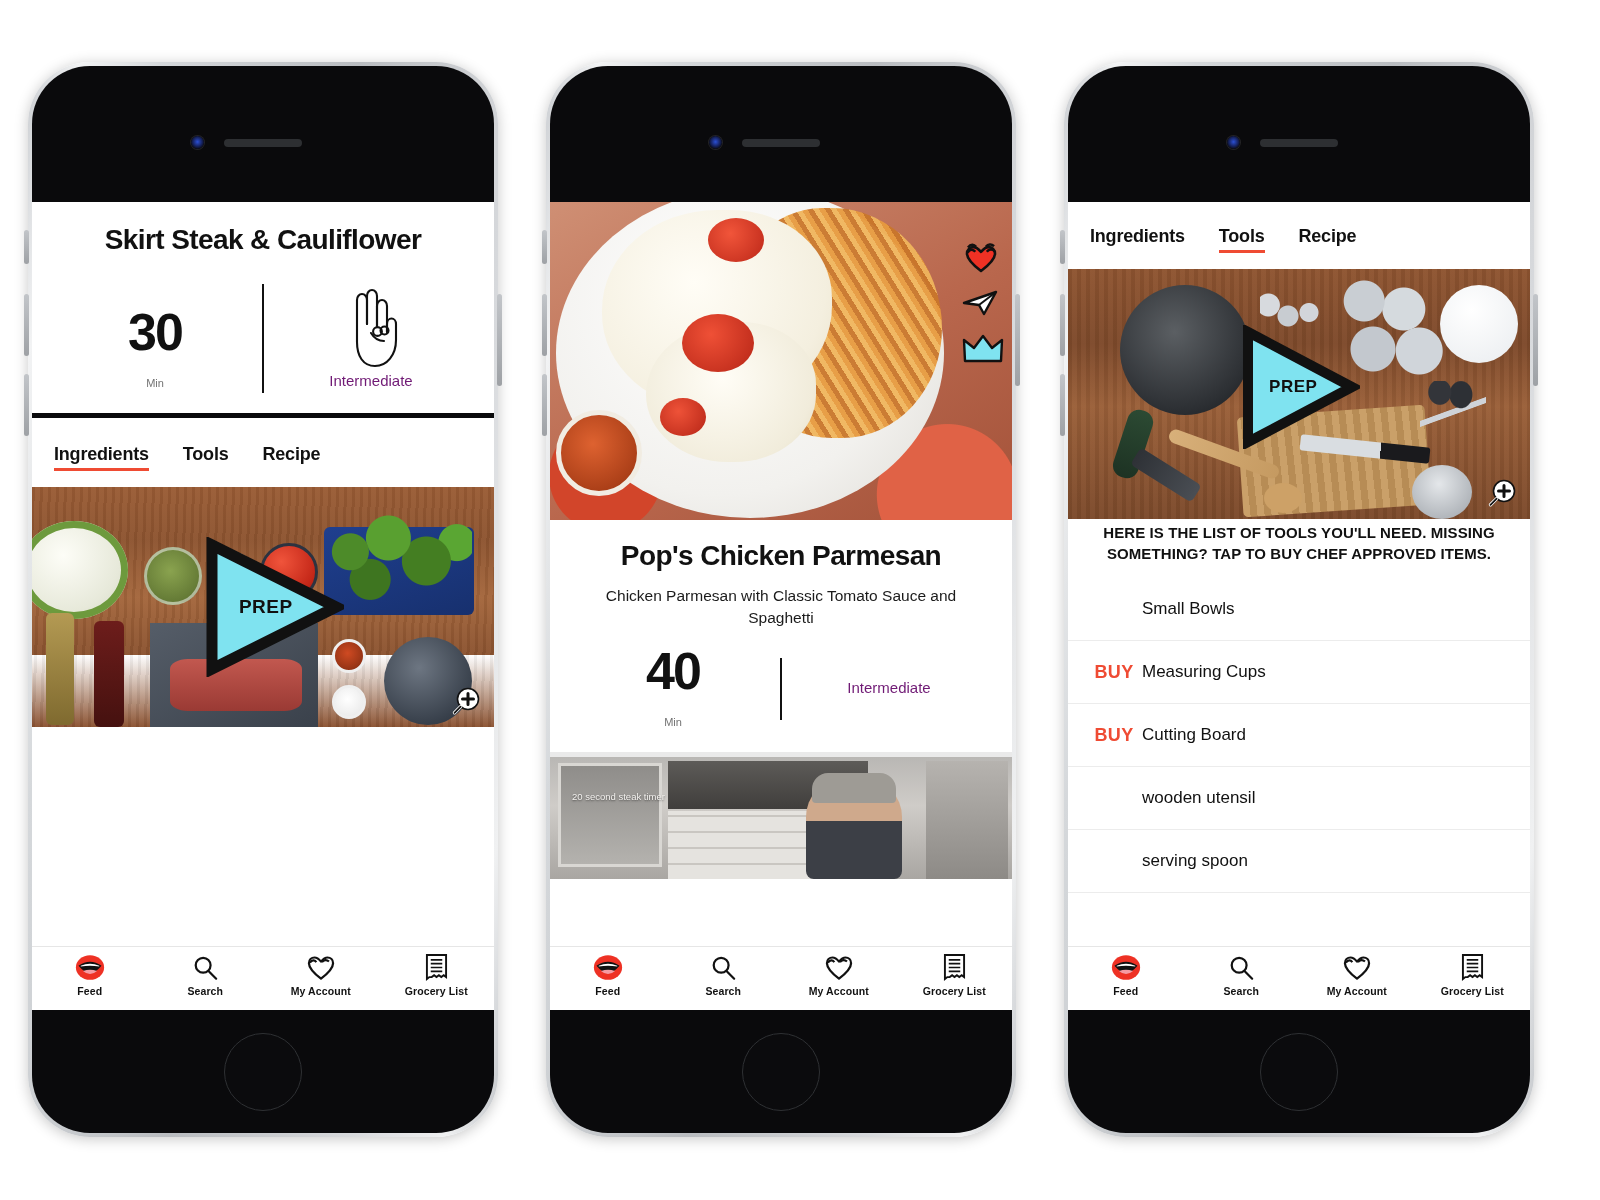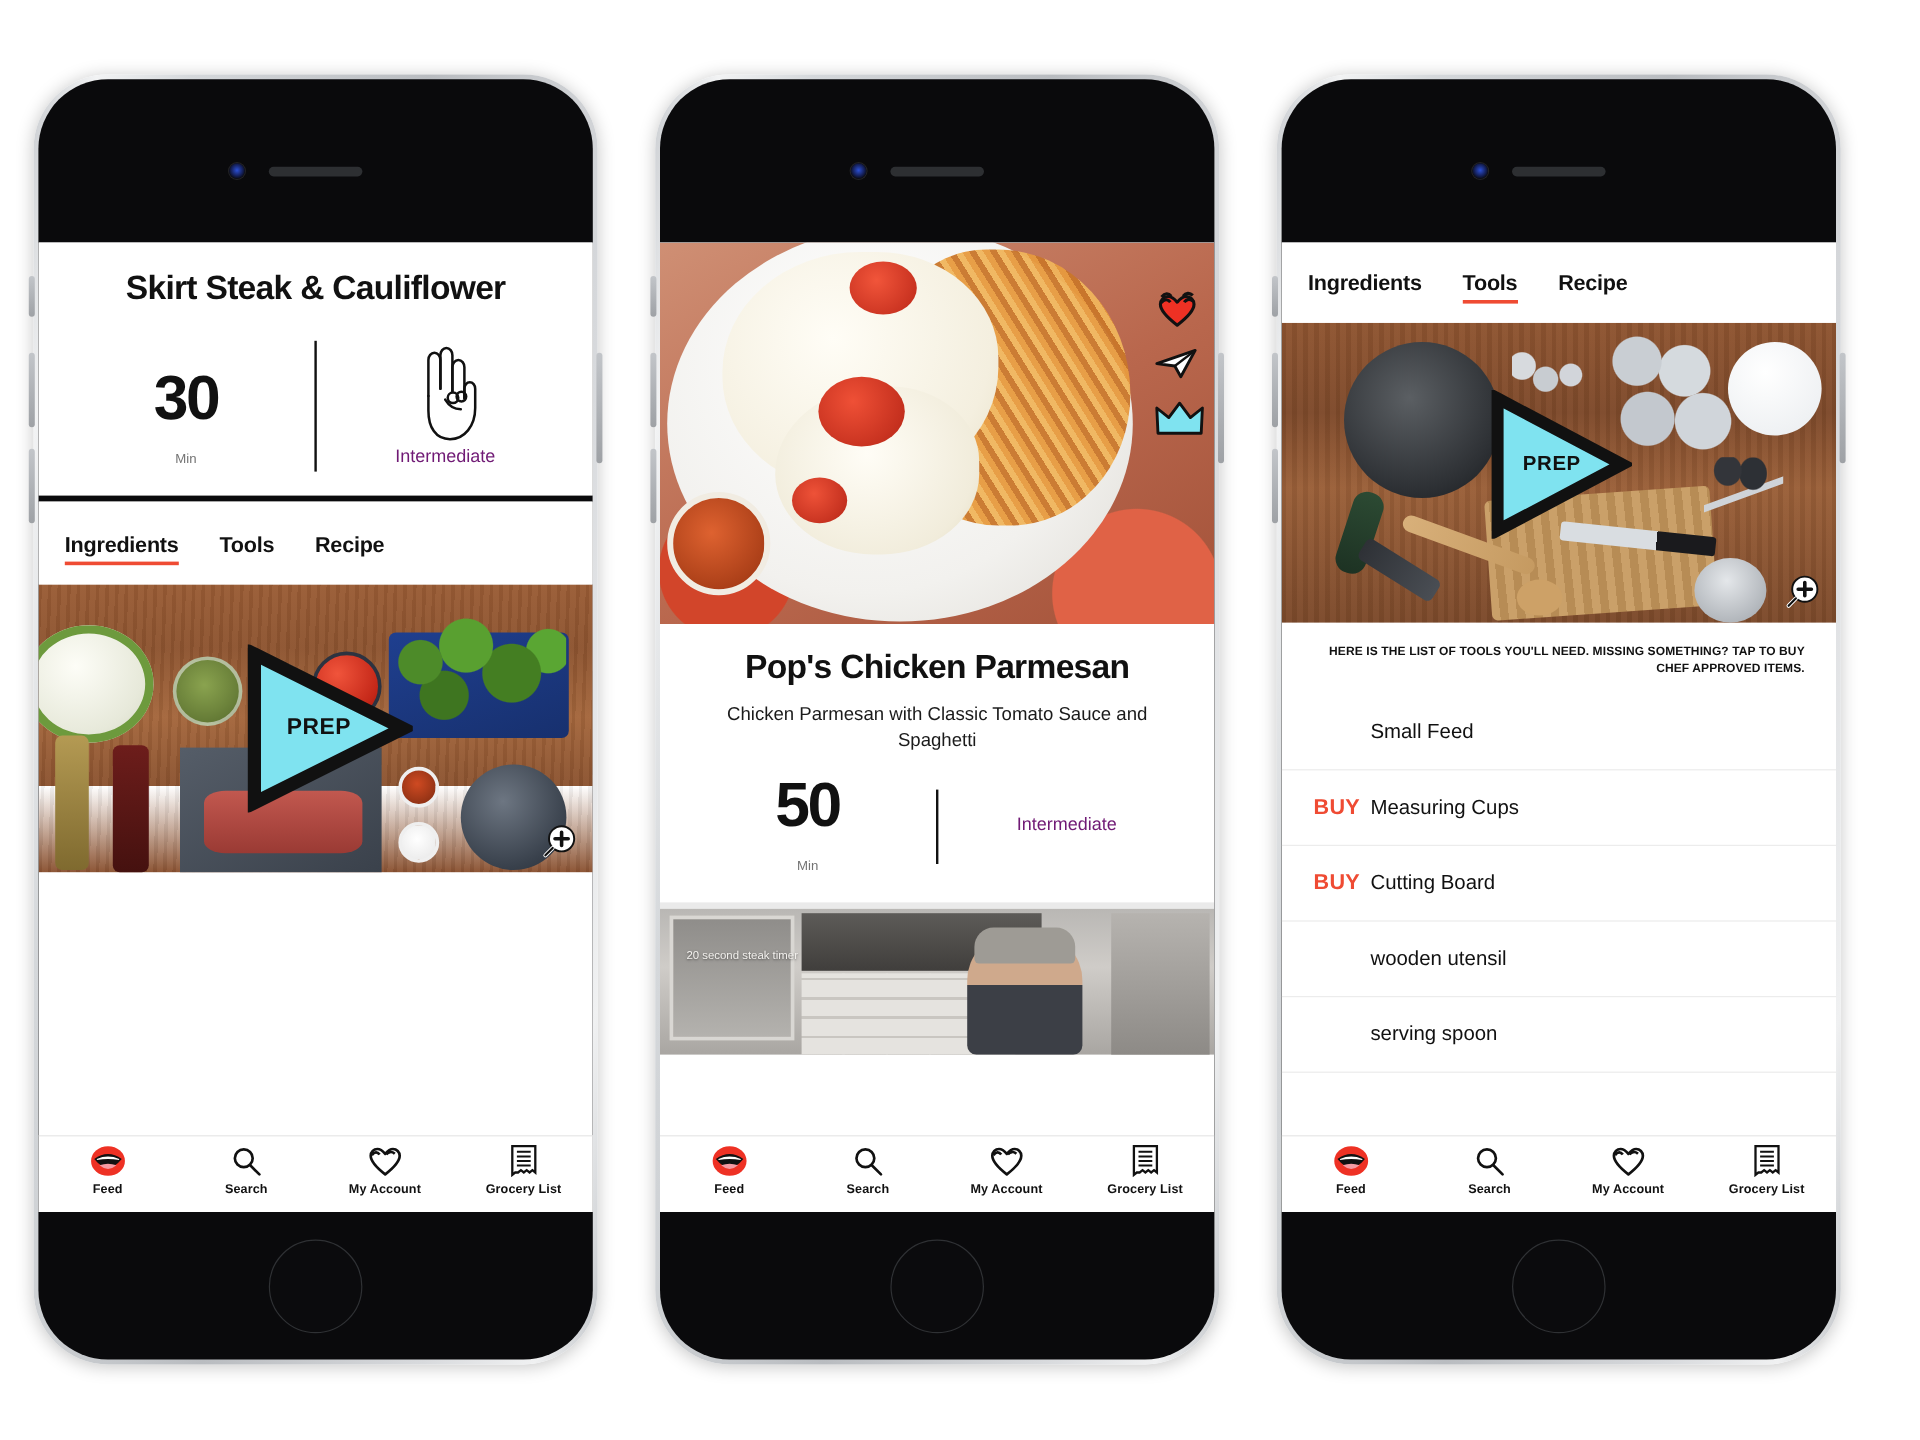--- a/index.html
+++ b/index.html
@@ -142,22 +142,22 @@
   
   .zoom-badge {
     position:absolute; right: 14px; bottom: 10px; width: 30px; height:30px;
   }
 
   
   .sticker { position:absolute; }
 
   
   .tools-intro {
-    padding: 18px 26px 4px; text-align:right;
-    font-size: 10px; font-weight: 700; line-height: 1.38;
+    padding: 4px 26px 4px; text-align:center;
+    font-size: 15px; font-weight: 700; line-height: 1.38;
     color:#111; letter-spacing: .1px;
   }
   .tool-list { padding: 10px 0 0; }
   .tool-row {
     display:flex; align-items:center; min-height: 63px;
     padding: 0 18px; border-bottom: 1px solid #ececec;
   }
   .tool-buy {
     width: 56px; flex: 0 0 56px; text-align:center;
     font-size: 18px; font-weight: 700; color: var(--accent,#ef4b33); letter-spacing:.3px;
@@ -376,21 +376,21 @@
               <path d="M3 27 2 6l10 8 9-12 9 12 10-8-1 21Z" fill="#7fe3f0" stroke="#111" stroke-width="2.4" stroke-linejoin="round"></path>
             </svg>
           </span>
         </div>
 
         <div class="rec-head" style="padding-top:20px;">
           <div class="rec-title">Pop's Chicken Parmesan</div>
           <div class="rec-sub">Chicken Parmesan with Classic Tomato Sauce and Spaghetti</div>
           <div class="meta-row compact">
             <div class="meta-cell">
-              <div class="meta-num">50</div>
+              <div class="meta-num">40</div>
               <div class="meta-unit">Min</div>
             </div>
             <div class="meta-div"></div>
             <div class="meta-cell">
               <div class="meta-label">Intermediate</div>
             </div>
           </div>
         </div>
 
         <div class="gap" style="height:4px;background:#eaeaea;"></div>
@@ -527,21 +527,21 @@
               <path d="M18 6.5v11M12.5 12h11" stroke="#111" stroke-width="3" stroke-linecap="round"></path>
             </svg>
           </div>
         </div>
 
         <div class="tools-intro">HERE IS THE LIST OF TOOLS YOU'LL NEED. MISSING SOMETHING? TAP TO BUY CHEF APPROVED ITEMS.</div>
 
         <div class="tool-list">
           <div class="tool-row">
             <span class="tool-buy"></span>
-            <span class="tool-name">Small Feed</span>
+            <span class="tool-name">Small Bowls</span>
           </div>
           <div class="tool-row">
             <span class="tool-buy">BUY</span>
             <span class="tool-name">Measuring Cups</span>
           </div>
           <div class="tool-row">
             <span class="tool-buy">BUY</span>
             <span class="tool-name">Cutting Board</span>
           </div>
           <div class="tool-row">

